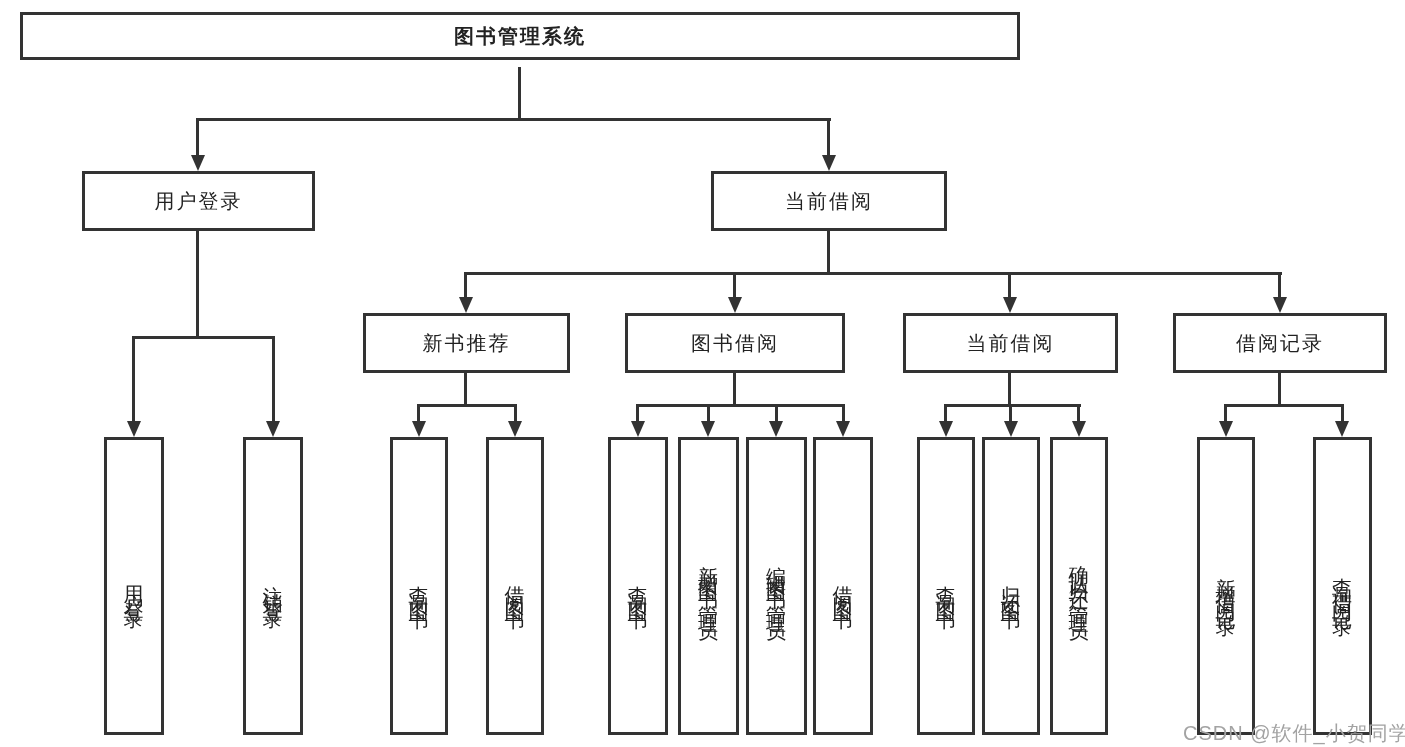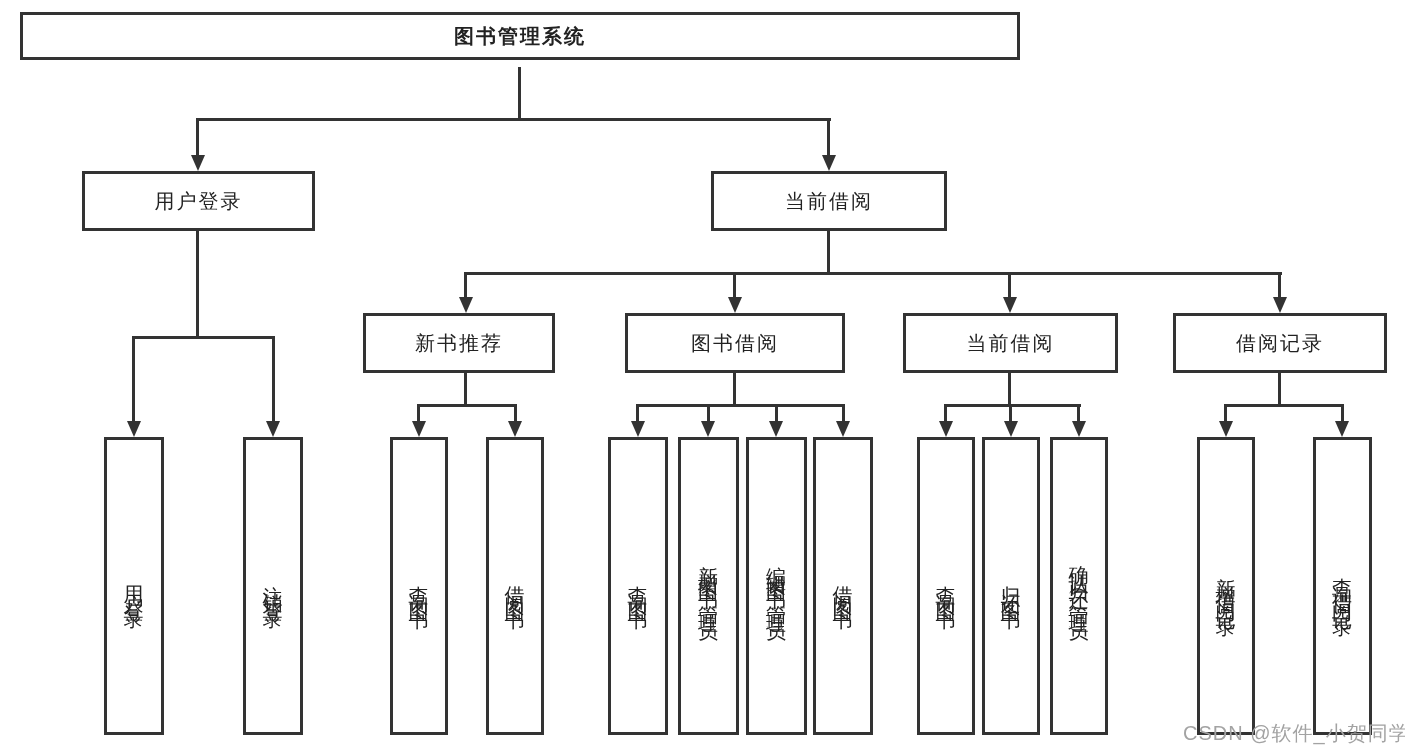--- a/index.html
+++ b/index.html
@@ -58,21 +58,21 @@
   <div class="hline" style="left:464px;top:272px;width:818px;"></div>
   <div class="vline" style="left:464px;top:272px;height:26px;"></div>
   <div class="arrow" style="left:459px;top:297px;"></div>
   <div class="vline" style="left:733px;top:272px;height:26px;"></div>
   <div class="arrow" style="left:728px;top:297px;"></div>
   <div class="vline" style="left:1008px;top:272px;height:26px;"></div>
   <div class="arrow" style="left:1003px;top:297px;"></div>
   <div class="vline" style="left:1278px;top:272px;height:26px;"></div>
   <div class="arrow" style="left:1273px;top:297px;"></div>
 
-  <div class="box" style="left:363px;top:313px;width:192px;height:60px;">新书推荐</div>
+  <div class="box" style="left:363px;top:313px;width:207px;height:60px;">新书推荐</div>
   <div class="box" style="left:903px;top:313px;width:215px;height:60px;">当前借阅</div>
   <div class="box" style="left:625px;top:313px;width:220px;height:60px;">图书借阅</div>
   <div class="box" style="left:1173px;top:313px;width:214px;height:60px;">借阅记录</div>
 
   <div class="vline" style="left:464px;top:373px;height:31px;"></div>
   <div class="vline" style="left:733px;top:373px;height:31px;"></div>
   <div class="vline" style="left:1008px;top:373px;height:31px;"></div>
   <div class="vline" style="left:1278px;top:373px;height:31px;"></div>
 
   <div class="hline" style="left:417px;top:404px;width:100px;"></div>

